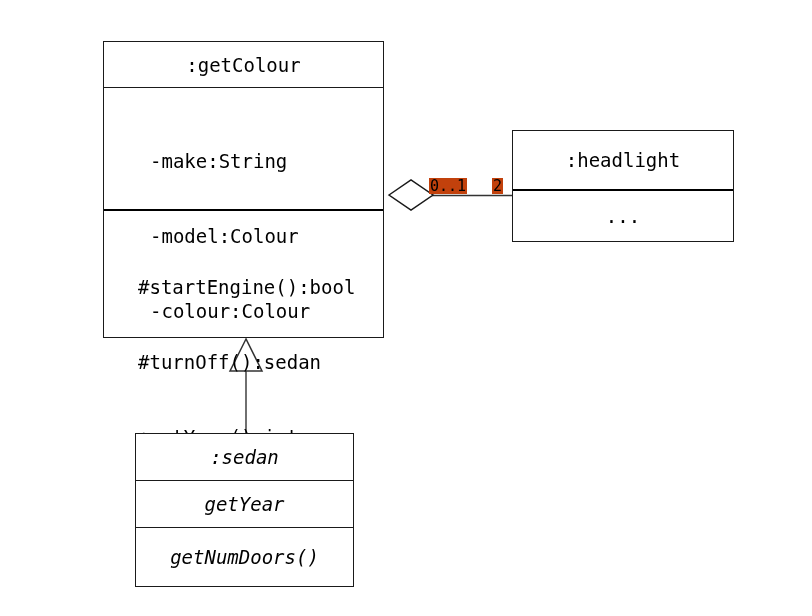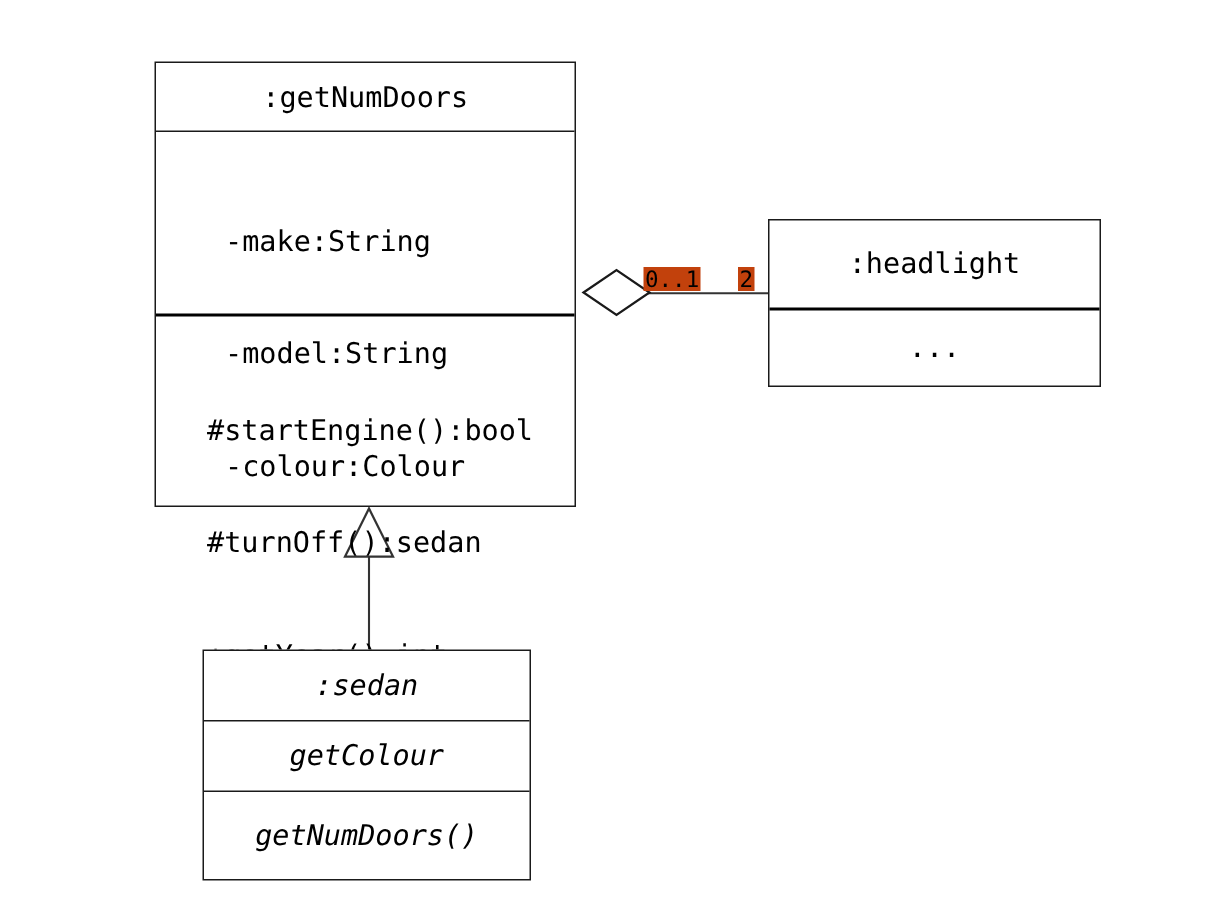--- a/index.html
+++ b/index.html
@@ -44,21 +44,21 @@
     padding: 0 1px;
   }
 
   
   #box-automobile { left: 103px; top: 41px;  width: 281px; height: 297px; }
   #automobile-title   { height: 46px; }
   #automobile-attrs   { height: 123px; padding: 11px 0 0 46px; }
   #automobile-methods { height: 126px; padding: 14px 0 0 34px; }
 
   
-  #box-headlight { left: 512px; top: 146px; width: 222px; height: 112px; }
+  #box-headlight { left: 512px; top: 130px; width: 222px; height: 112px; }
   #headlight-title { height: 60px; }
   #headlight-body  { height: 50px; }
 
   
   #box-sedan { left: 135px; top: 433px; width: 219px; height: 154px; font-style: italic; }
   #sedan-title  { height: 47px; }
   #sedan-attrs  { height: 47px; }
   #sedan-methods{ height: 58px; }
 
   
@@ -75,41 +75,41 @@
     <line x1="431" y1="195.5" x2="512" y2="195.5" stroke="#333333" stroke-width="1.4"></line>
 
     <polygon points="389,195 411,180 433,195 411,210" fill="#ffffff" stroke="#1a1a1a" stroke-width="1.5"></polygon>
 
     <line x1="246" y1="371" x2="246" y2="433" stroke="#333333" stroke-width="1.4"></line>
 
     <polygon points="246,339 230,371 262,371" fill="#ffffff" stroke="#333333" stroke-width="1.5"></polygon>
   </svg>
 
   <div class="uml-box" id="box-automobile">
-    <div class="compartment centered divider-thin" id="automobile-title">:getNumDoors</div>
+    <div class="compartment centered divider-thin" id="automobile-title">:getColour</div>
     <div class="compartment member-list divider-thick" id="automobile-attrs">
       <div>-make:String</div>
-      <div>-model:String</div>
+      <div>-model:Colour</div>
       <div>-colour:Colour</div>
     </div>
     <div class="compartment member-list" id="automobile-methods">
       <div>#startEngine():bool</div>
       <div>#turnOff():sedan</div>
       <div>+getYear():int</div>
       <div>+getColour:Colour</div>
     </div>
   </div>
 
   <div class="uml-box" id="box-headlight">
     <div class="compartment centered divider-thick" id="headlight-title">:headlight</div>
     <div class="compartment centered" id="headlight-body">...</div>
   </div>
 
   <div class="uml-box" id="box-sedan">
     <div class="compartment centered divider-thin" id="sedan-title">:sedan</div>
-    <div class="compartment centered divider-thin" id="sedan-attrs">getColour</div>
+    <div class="compartment centered divider-thin" id="sedan-attrs">getYear</div>
     <div class="compartment centered" id="sedan-methods">getNumDoors()</div>
   </div>
 
   <div class="mult-label" id="mult-near">0..1</div>
   <div class="mult-label" id="mult-far">2</div>
 
 </div>
 
 </body></html>

